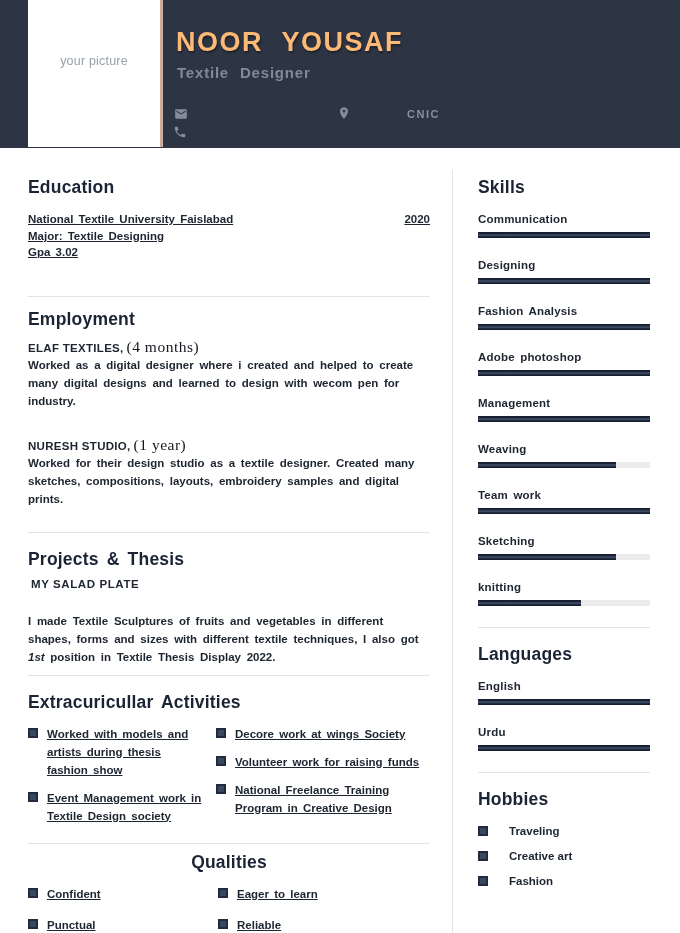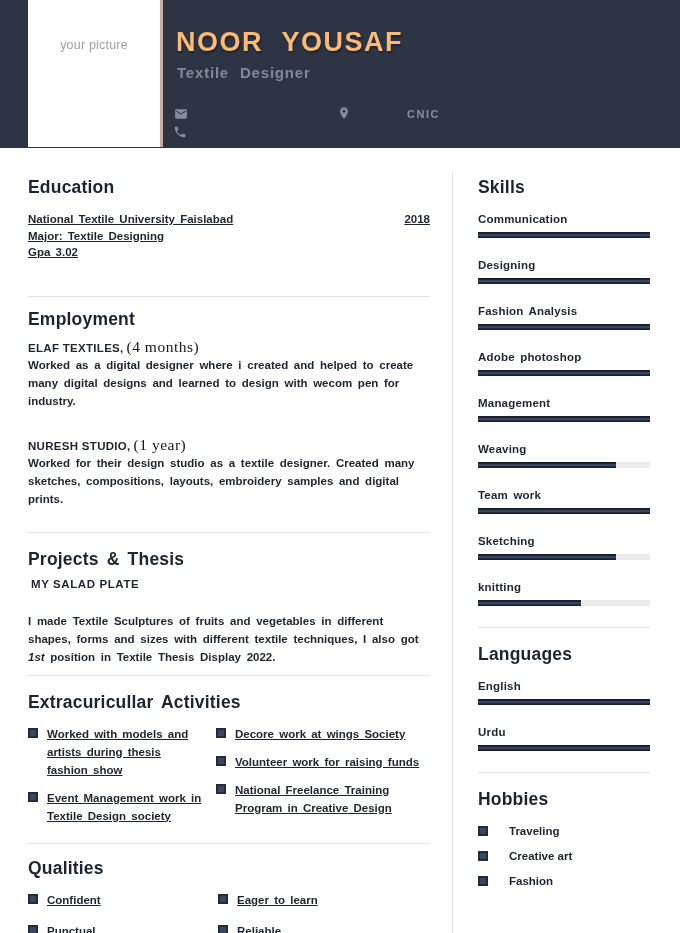--- a/index.html
+++ b/index.html
@@ -7,21 +7,21 @@
   .page {
     position:relative; width:680px; height:933px; overflow:hidden;
     background:#ffffff; color:#1d2530;
     font-family:"Liberation Sans", sans-serif;
   }
 
   
   .header { position:absolute; top:0; left:0; width:680px; height:148px; background:#2d3444; }
   .photo-box {
     position:absolute; left:28px; top:0; width:132px; height:147px; background:#ffffff;
-    display:flex; justify-content:center; padding-top:38px;
+    display:flex; justify-content:center; padding-top:54px;
     font-size:12.5px; color:#9aa1a9; letter-spacing:.2px;
   }
   .accent-line { position:absolute; left:160px; top:0; width:3px; height:147px; background:#eac4ae; opacity:.85; }
   .name {
     position:absolute; left:176px; top:27px;
     font-size:27px; font-weight:bold; color:#fdba74;
     letter-spacing:1.5px; word-spacing:10px;
     text-shadow:1px 2px 2px rgba(0,0,0,.35);
   }
   .job-title {
@@ -93,21 +93,21 @@
   }
   .mt-first { margin-top:15px; }
 
   .hobby-item { display:flex; gap:21px; margin-bottom:13px; }
   .hobby-item .sq { margin-top:1px; }
   .hobby-label { font-size:11.5px; font-weight:bold; }
 
   
   .m-top-29 { margin-top:29px; }
   .m-top-12 { margin-top:12px; }
-  .m-top-14 { margin-top:14px; }
+  .m-top-14 { margin-top:8px;text-align:center; }
   .m-top-16 { margin-top:16px; }
   .m-top-24 { margin-top:24px; }
   .m-top-35 { margin-top:35px; }
   .m-top-9  { margin-top:9px; }
   .m-top-8  { margin-top:8px; }
   .m-top-6  { margin-top:6px; }
 </style>
 </head>
 <body>
 
@@ -142,21 +142,21 @@
 
   <div class="main">
     <div class="v-divider"></div>
 
     <div class="left-col">
 
       <div class="section-heading m-top-29">Education</div>
       <div class="edu-block">
         <div class="edu-row">
           <span class="txt">National Textile University Faislabad</span>
-          <span class="txt">2018</span>
+          <span class="txt">2020</span>
         </div>
         <div class="txt">Major: Textile Designing</div>
         <div class="txt">Gpa 3.02</div>
       </div>
       <hr class="hdiv m-top-35">
 
       <div class="section-heading m-top-12">Employment</div>
       <div class="job">
         <div class="job-head">
           <span class="company">ELAF TEXTILES,</span>

